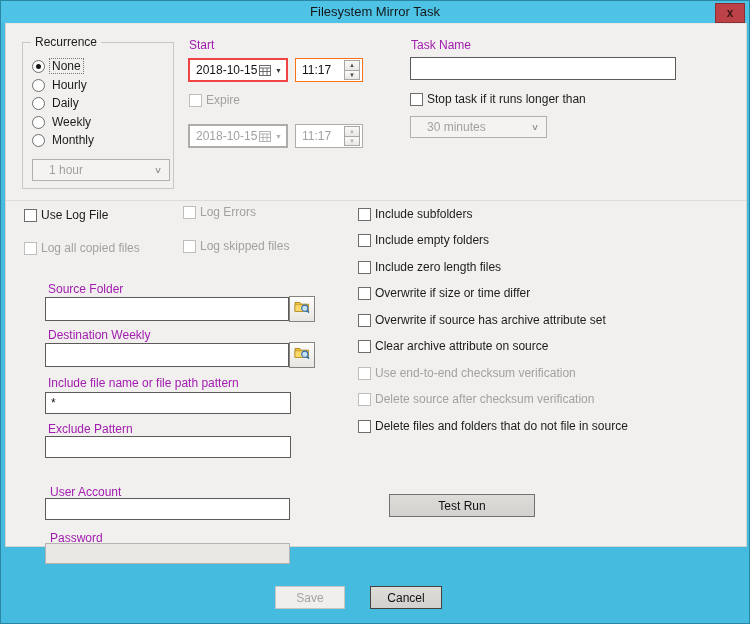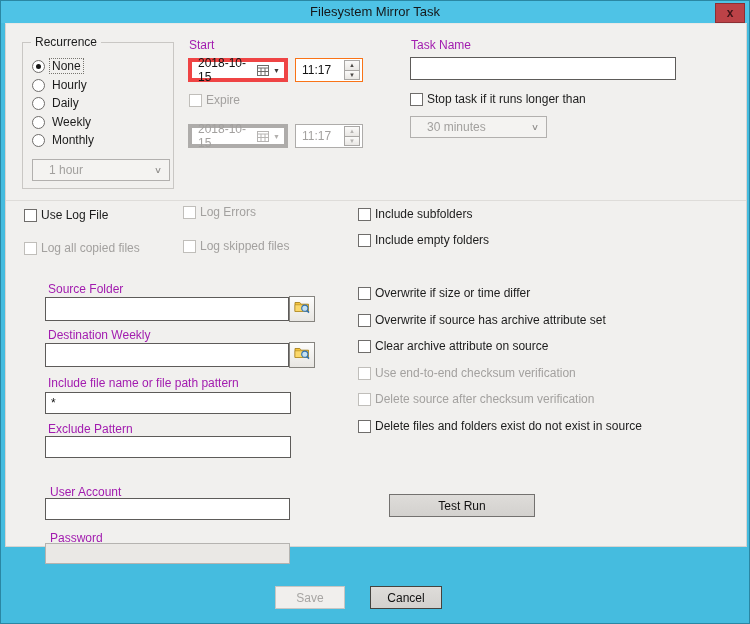--- a/index.html
+++ b/index.html
@@ -44,21 +44,21 @@
 
   
   .tinput { position:absolute; background:#fff; border:1px solid #5d5b59; font-size:12px; padding:0 5px; color:#141414; font-family:"Liberation Sans", sans-serif; outline:none; }
   .tinput.dis { background:#eae8e5; border-color:#b5b3b0; }
 
   
   .combo { position:absolute; border:1px solid #b2b0ae; background:#f4f3f1; display:flex; align-items:center; padding-left:16px; font-size:12px; color:#a2a09e; }
   .combo .chev { margin-left:auto; padding-right:7px; color:#8f8d8b; font-size:11px; line-height:1; transform:scaleY(0.8); }
 
   
-  .datebox { position:absolute; background:#fff; border:4px solid #ef4444; display:flex; align-items:center; padding:0 4px 0 6px; font-size:12px; color:#141414; }
+  .datebox { position:absolute; background:#fff; border:2px solid #ef4444; display:flex; align-items:center; padding:0 4px 0 6px; font-size:12px; color:#141414; }
   .datebox .cal { margin-left:auto; display:flex; align-items:center; }
   .datebox .arr { font-size:7px; color:#3c3a38; margin-left:4px; }
   .datebox.dis { color:#a3a19f; border-color:#aeacaa; }
   .datebox.dis .arr { color:#b2b0ae; }
   .timebox { position:absolute; background:#fff; border:1px solid #f97316; display:flex; align-items:center; padding-left:6px; font-size:12px; color:#141414; }
   .timebox.dis { color:#a3a19f; border-color:#aeacaa; }
   .spin { margin-left:auto; margin-right:2px; width:16px; height:20px; border:1px solid #a9a7a5; display:flex; flex-direction:column; }
   .spin > div { flex:1; display:flex; align-items:center; justify-content:center; font-size:6px; color:#4b4947; background:linear-gradient(#fbfaf9,#e9e7e4); }
   .spin > div + div { border-top:1px solid #a9a7a5; }
   .timebox.dis .spin > div { color:#b4b2b0; }
@@ -184,20 +184,24 @@
     </div>
 
     <div class="check" style="left:352px; top:183px;">
       <span class="box"></span>
       <span>Include subfolders</span>
     </div>
     <div class="check" style="left:352px; top:209px;">
       <span class="box"></span>
       <span>Include empty folders</span>
     </div>
+    <div class="check" style="left:352px; top:236px;">
+      <span class="box"></span>
+      <span>Include zero length files</span>
+    </div>
     <div class="check" style="left:352px; top:262px;">
       <span class="box"></span>
       <span>Overwrite if size or time differ</span>
     </div>
     <div class="check" style="left:352px; top:289px;">
       <span class="box"></span>
       <span>Overwrite if source has archive attribute set</span>
     </div>
     <div class="check" style="left:352px; top:315px;">
       <span class="box"></span>
@@ -206,21 +210,21 @@
     <div class="check dis" style="left:352px; top:342px;">
       <span class="box"></span>
       <span>Use end-to-end checksum verification</span>
     </div>
     <div class="check dis" style="left:352px; top:368px;">
       <span class="box"></span>
       <span>Delete source after checksum verification</span>
     </div>
     <div class="check" style="left:352px; top:395px;">
       <span class="box"></span>
-      <span>Delete files and folders exist do not exist in source</span>
+      <span>Delete files and folders that do not file in source</span>
     </div>
 
     <div class="lbl" style="left:42px; top:258px;">Source Folder</div>
     <input class="tinput" style="left: 39px; top: 273px; width: 244px; height: 24px;" value="">
     <div class="browse-btn" style="left:283px; top:272px; width:26px; height:26px;">
       <span>
         <svg width="17" height="14" viewBox="0 0 17 14">
             <path d="M1 2.5 L5.8 2.5 L7.3 4.2 L14.5 4.2 L14.5 11.5 L1 11.5 Z" fill="#f6c43c" stroke="#a7821f" stroke-width="0.9"></path>
             <path d="M1 4.8 L14.5 4.8 L14.5 11.5 L1 11.5 Z" fill="#fbd86a" stroke="#a7821f" stroke-width="0.6"></path>
             <circle cx="10.8" cy="8.2" r="3.1" fill="#c4e1f3" stroke="#2f6fae" stroke-width="1.1"></circle>

